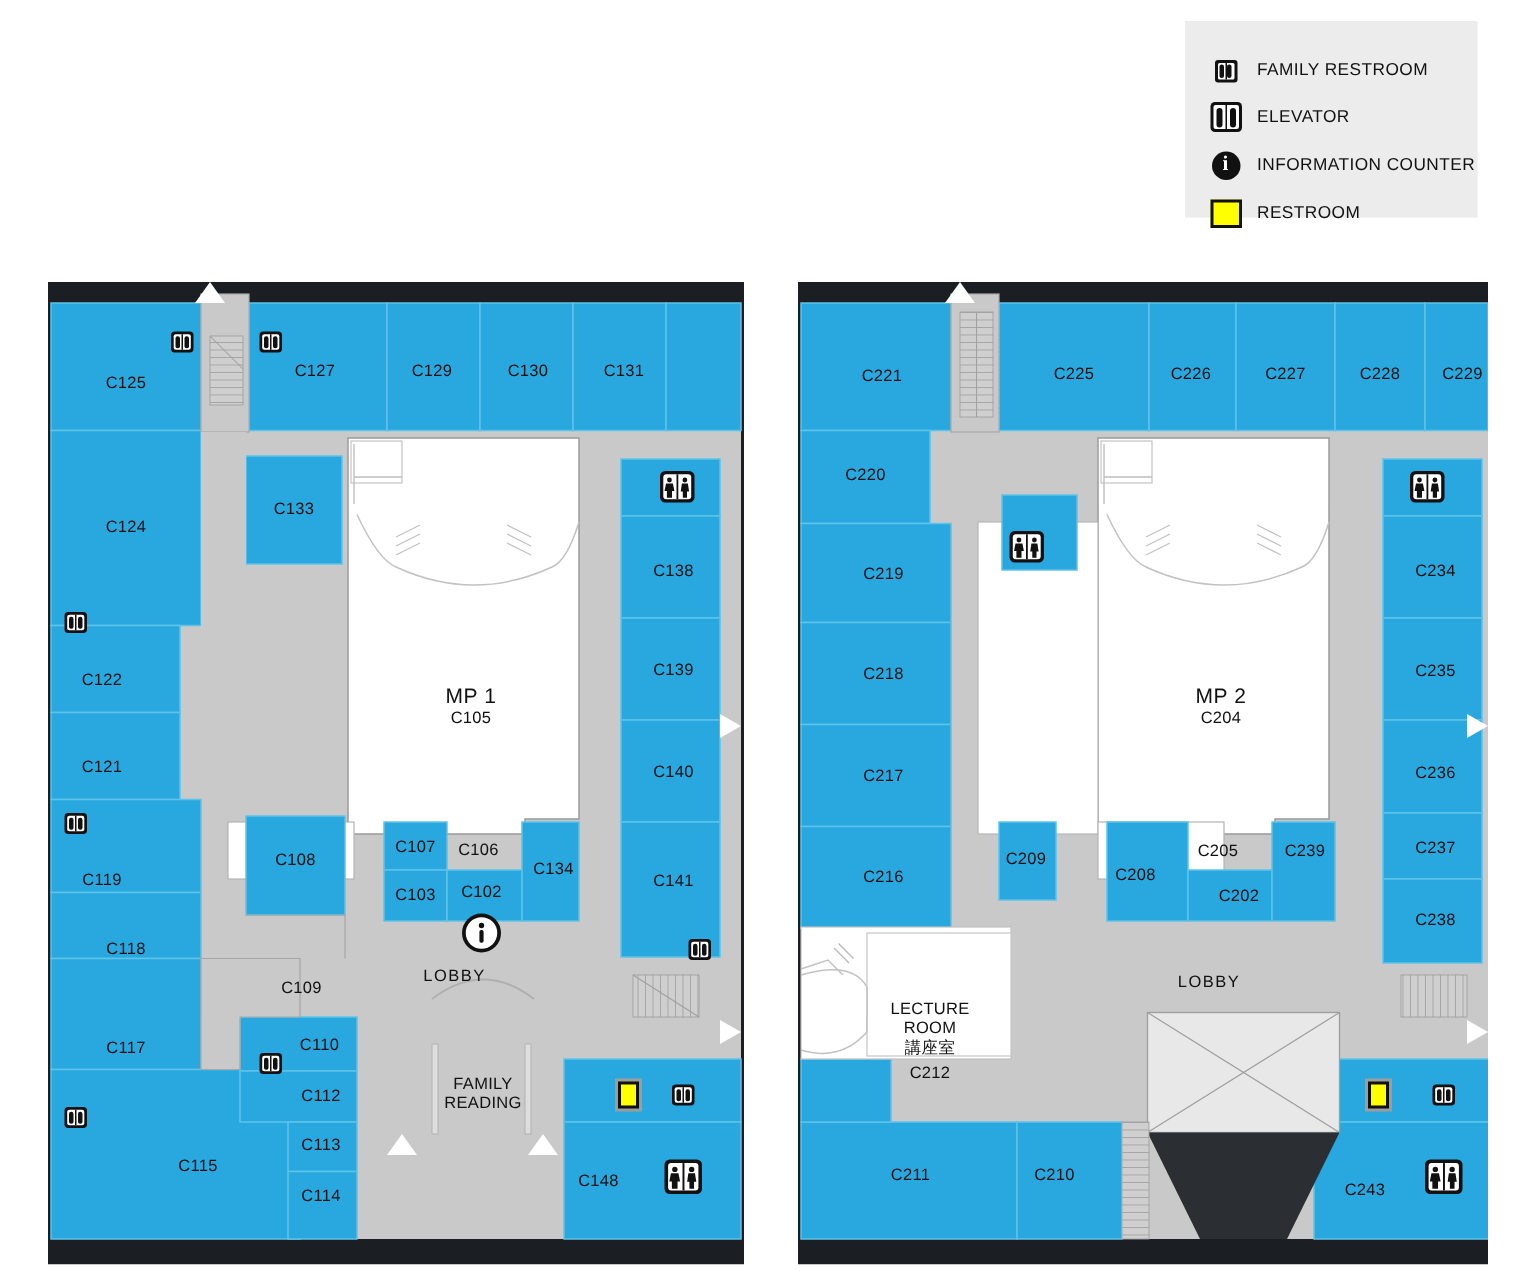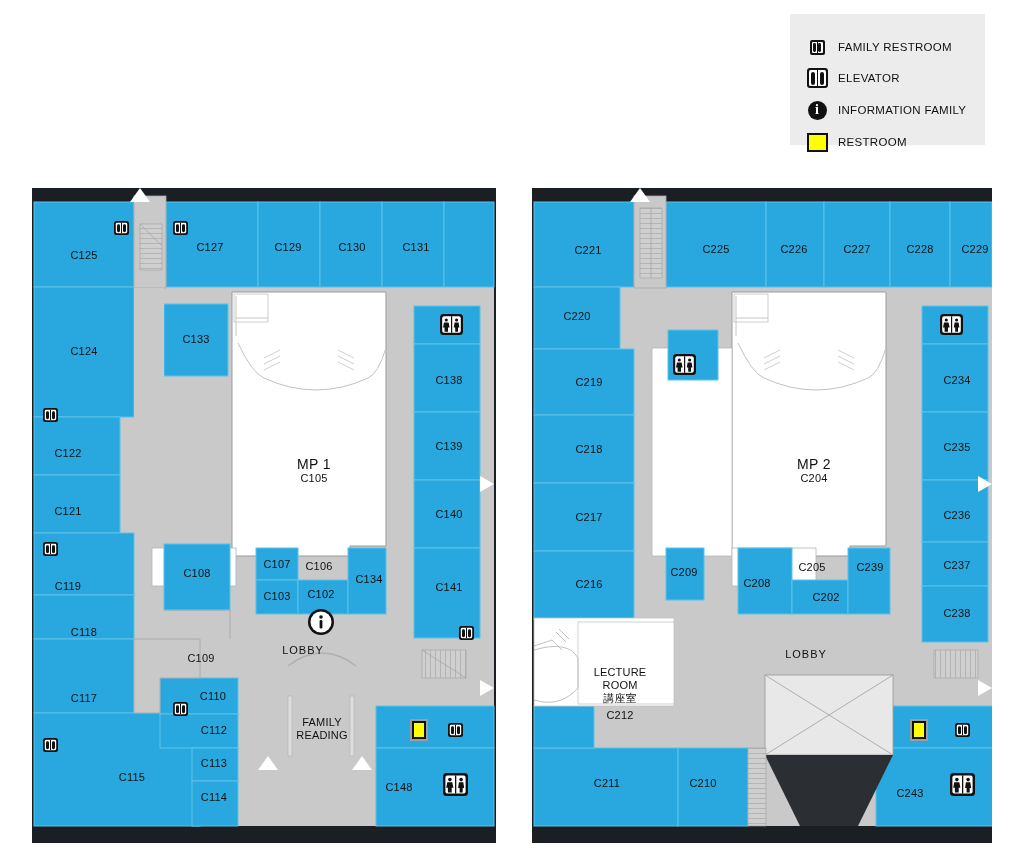--- a/index.html
+++ b/index.html
@@ -105,21 +105,21 @@
             <i class="rest-fig r"></i>
           </span>
       </span>
       <span class="legend-label">ELEVATOR</span>
     </div>
 
     <div class="legend-row" style="top:85px">
       <span class="lg-icon">
         <span class="ico-info">i</span>
       </span>
-      <span class="legend-label">INFORMATION FAMILY</span>
+      <span class="legend-label">INFORMATION COUNTER</span>
     </div>
 
     <div class="legend-row" style="top:117px">
       <span class="lg-icon">
         <span class="ico-elev"></span>
       </span>
       <span class="legend-label">RESTROOM</span>
     </div>
   </div>
 

